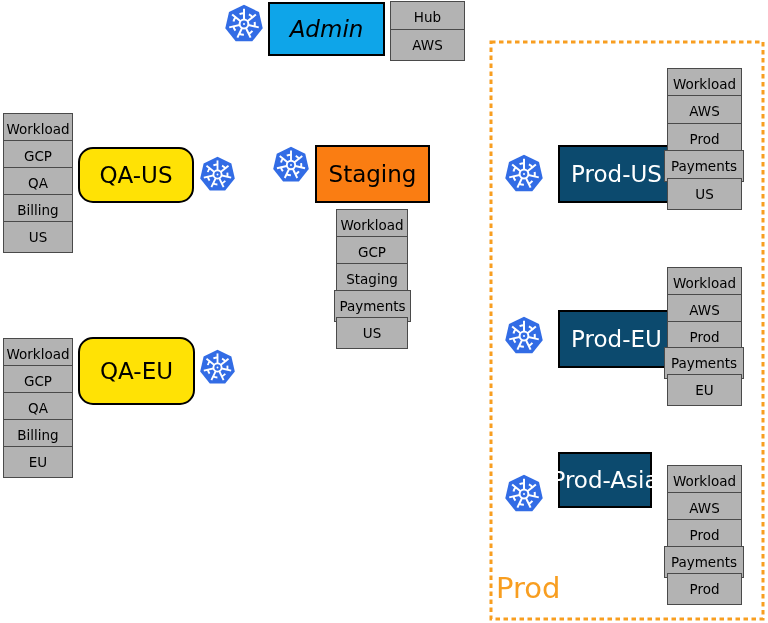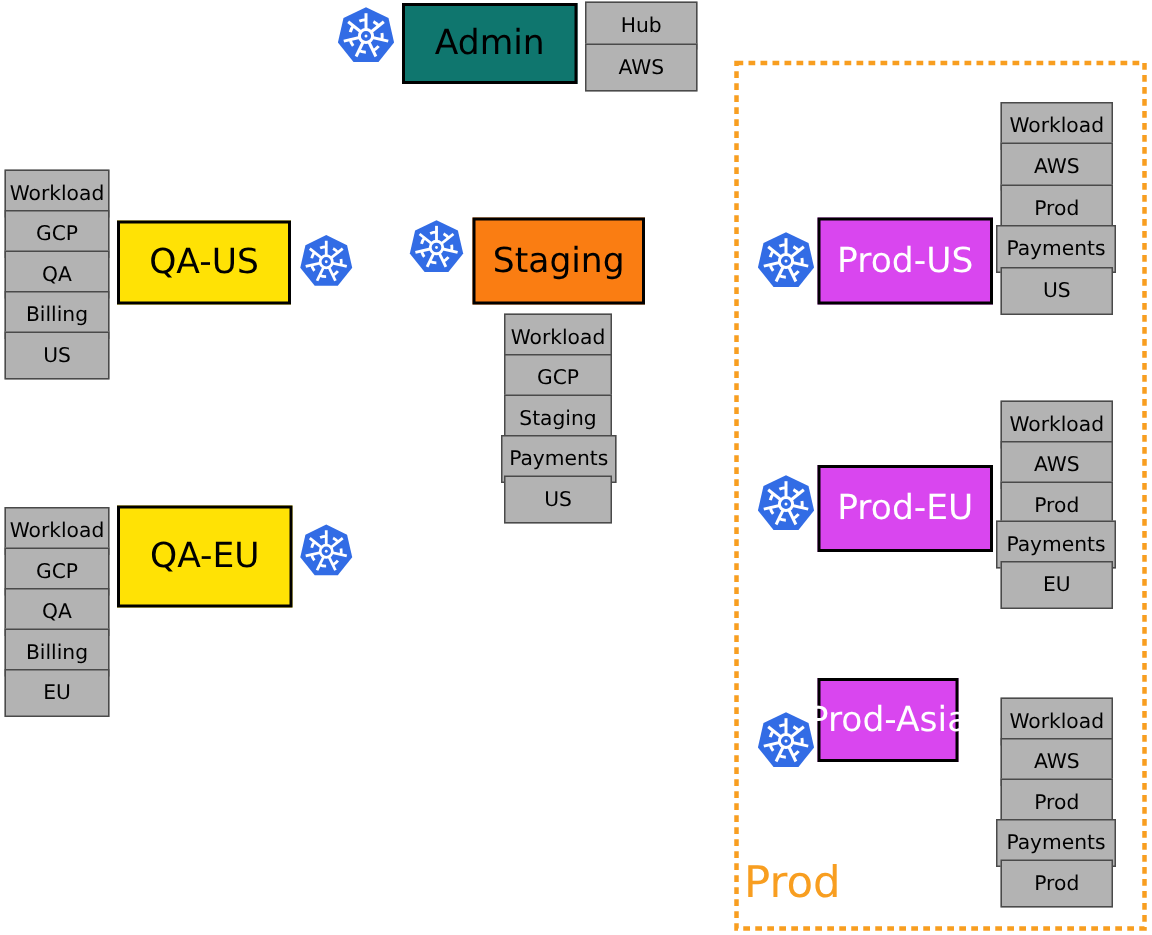--- a/index.html
+++ b/index.html
@@ -5,24 +5,24 @@
   html,body{margin:0;padding:0;background:#fff;}
   .wrap{
     position:relative;width:768px;height:623px;background:#ffffff;
     font-family:"DejaVu Sans","Liberation Sans",sans-serif;overflow:hidden;
   }
   .node{
     position:absolute;box-sizing:border-box;border:2.5px solid #000;
     display:flex;align-items:center;justify-content:center;
     font-size:23px;color:#000;white-space:nowrap;
   }
-  .node-admin{background:#0f766e;}
-  .node-qa{background:#FFE205;}
+  .node-admin{background:#0ea5e9;font-style:italic;}
+  .node-qa{background:#FFE205;border-radius:15px;}
   .node-staging{background:#FA7D12;}
-  .node-prod{background:#d946ef;color:#ffffff;}
+  .node-prod{background:#0c4a6e;color:#ffffff;margin-left:13px;}
   .tag{
     position:absolute;box-sizing:border-box;height:32px;
     background:#B3B3B3;border:1.5px solid #4A4A4A;
     display:flex;align-items:center;justify-content:center;
     font-size:13.5px;color:#000;white-space:nowrap;
   }
   .k8s{position:absolute;}
   .overlay{position:absolute;left:0;top:0;pointer-events:none;}
   .group-label{
     position:absolute;left:496px;top:571px;

